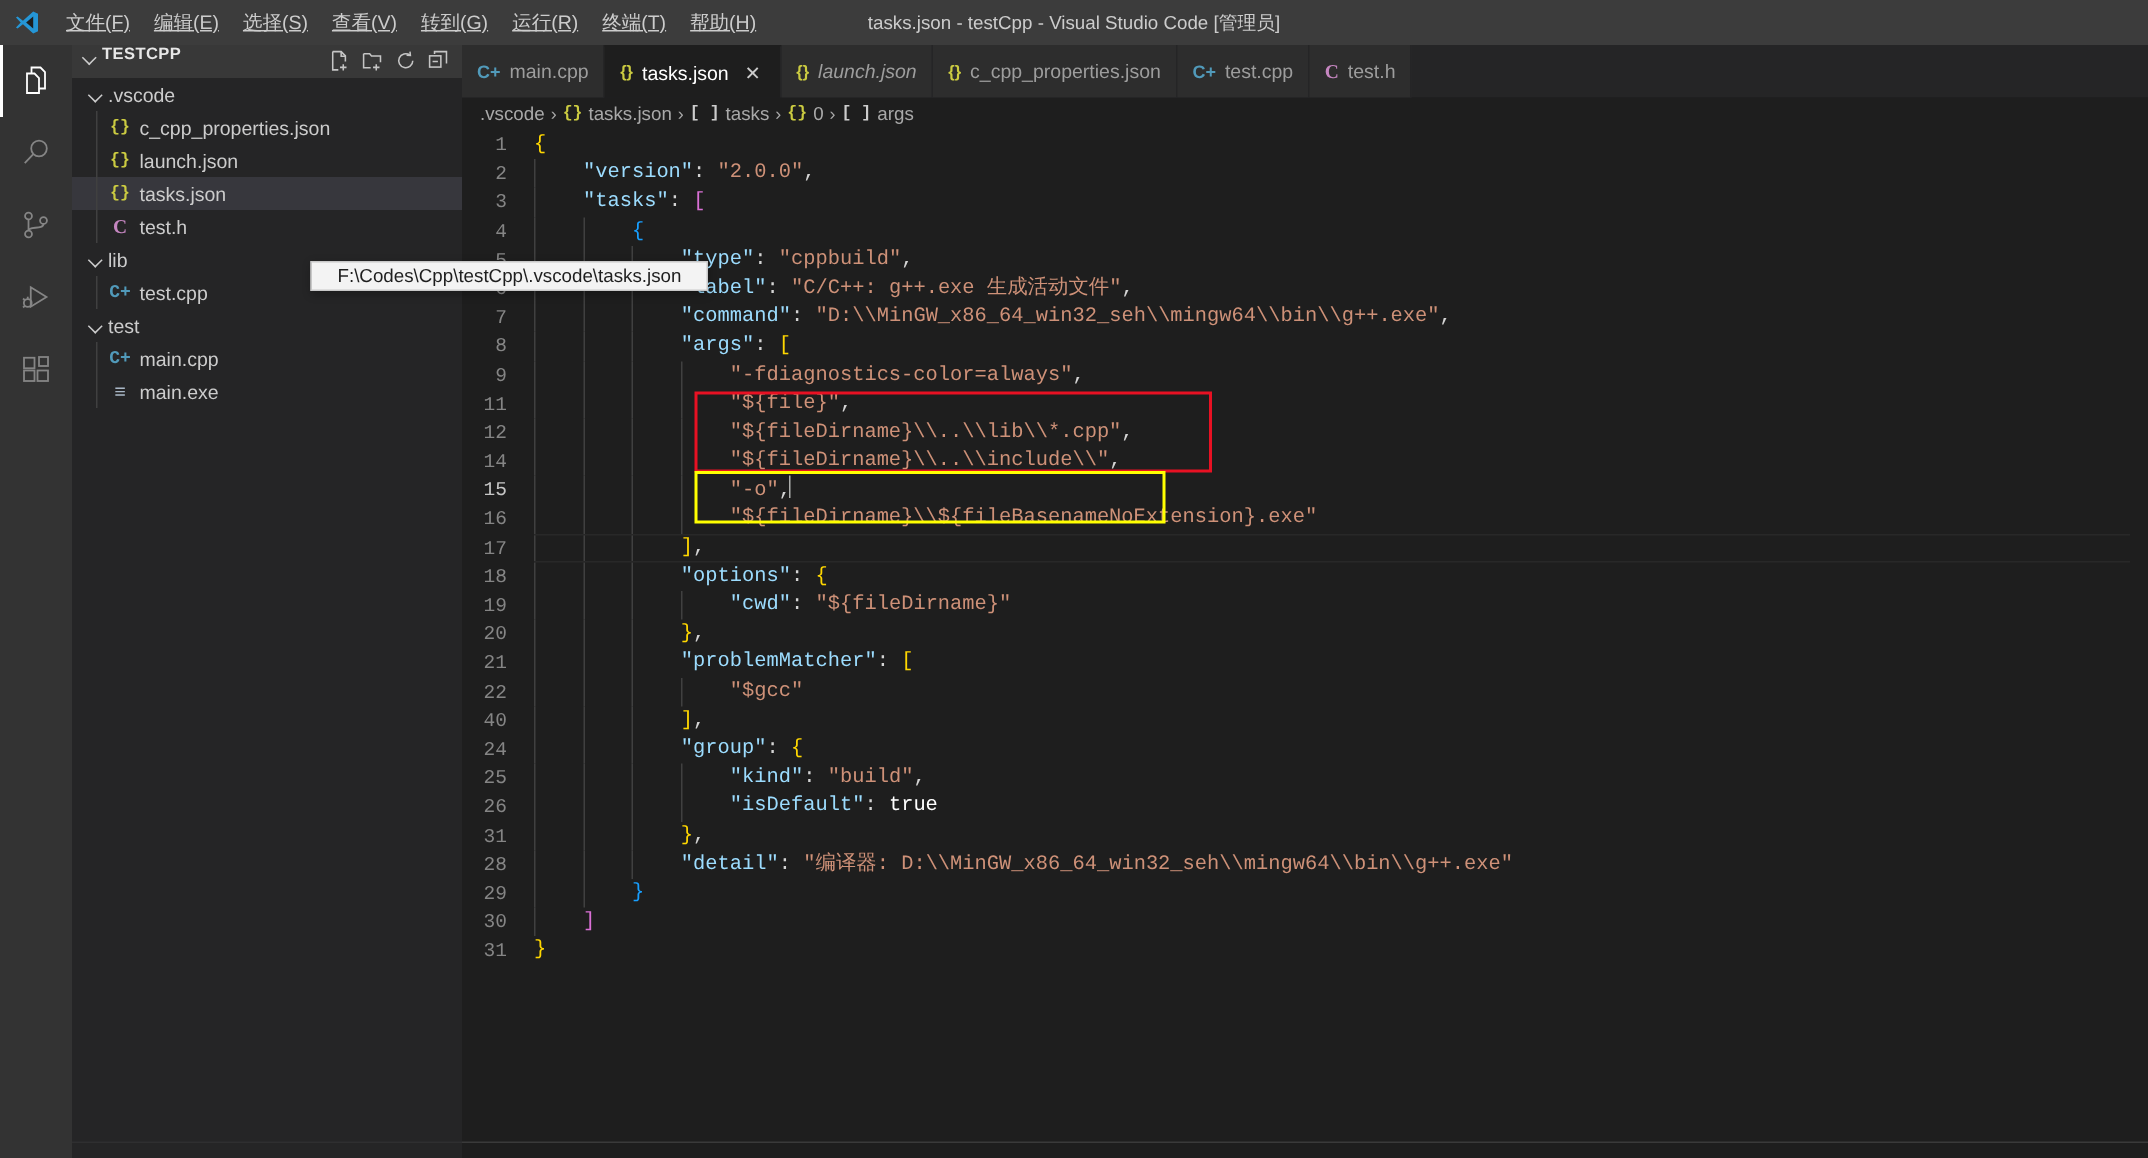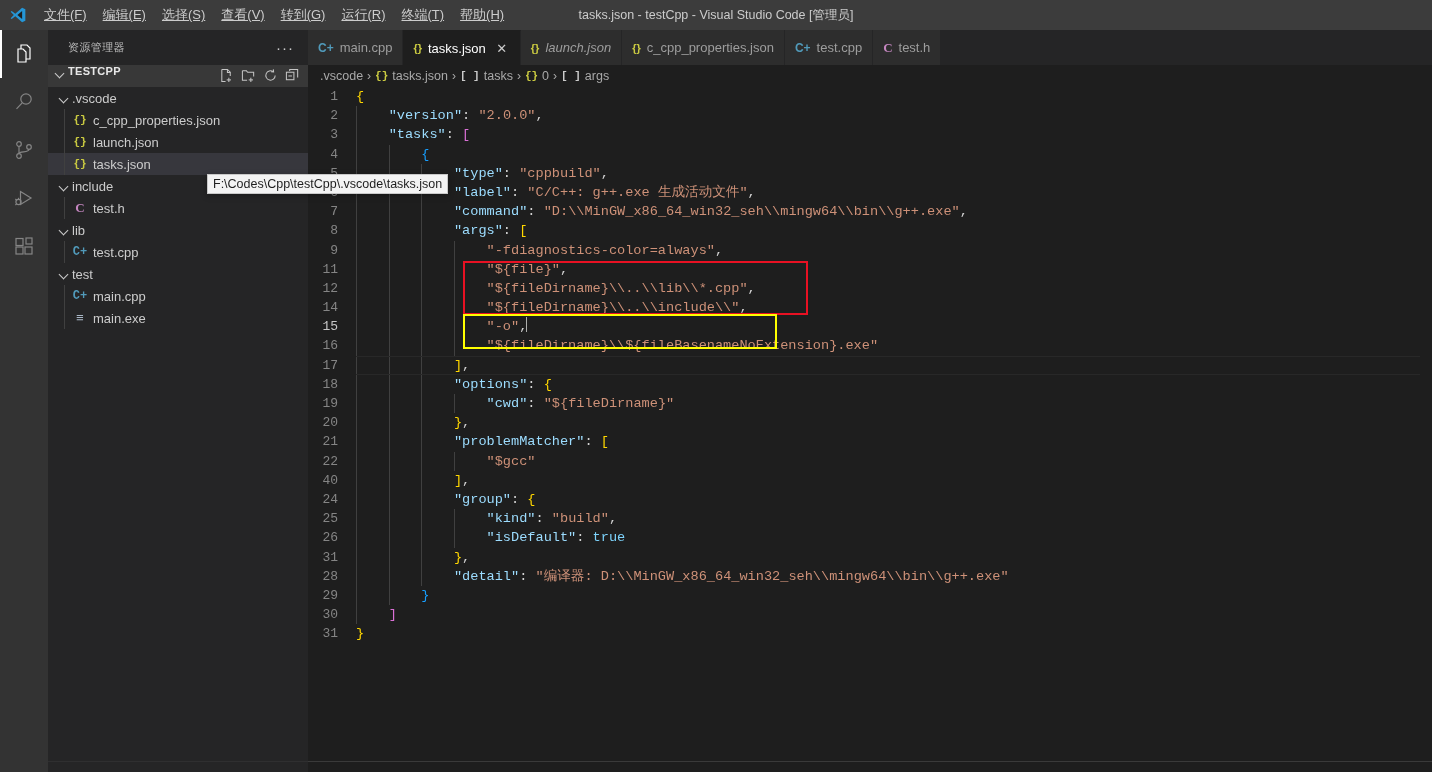--- a/index.html
+++ b/index.html
@@ -77,21 +77,21 @@
   .ico-json { color: #cbcb41; font-weight: bold; font-size: 11px; }
   .ico-h { color: #c586c0; font-weight: bold; font-size: 13px; font-family: "Liberation Serif", serif;}
   .ico-cpp { color: #519aba; font-weight: bold; font-size: 12px; }
   .ico-exe { color: #a9b7c6; font-size: 13px; }
   .guide { position: absolute; top: 0; width: 1px; height: 22px; background: #404040; }
 
   
   #file-tooltip {
     position: absolute; left: 207px; top: 174px; height: 20px;
     background: #f3f3f3; color: #1e1e1e; border: 1px solid #c8c8c8;
-    font-size: 12.5px; line-height: 18px; padding: 0 5px; white-space: nowrap;
+    font-size: 12.5px; line-height: 18px; padding: 0 17px; white-space: nowrap;
     z-index: 50; box-shadow: 0 2px 6px rgba(0,0,0,.3);
   }
 
   
   #editor-area {
     position: absolute; left: 308px; top: 30px; width: 1124px; height: 742px;
     background: #1e1e1e;
   }
   #tabbar { height: 35px; background: #252526; display: flex; }
   .tab {
@@ -138,21 +138,21 @@
   
   .ig { position: absolute; top: 0; width: 1px; height: 19.2px; background: #404040; }
 
   
   .t-brace-y { color: #ffd700; }
   .t-brace-p { color: #da70d6; }
   .t-brace-b { color: #179fff; }
   .t-key   { color: #9cdcfe; }
   .t-str   { color: #ce9178; }
   .t-punc  { color: #d4d4d4; }
-  .t-bool  { color: #7dd3fc; }
+  .t-bool  { color: #ffffff; }
 
   .caret {
     display: inline-block; width: 1px; height: 15px; background: #aeafad;
     vertical-align: -2px; margin-left: -1px;
   }
 
   
   .anno {
     position: absolute; border-width: 2px; border-style: solid; pointer-events: none; z-index: 20;
   }
@@ -224,24 +224,20 @@
     <svg viewBox="0 0 24 24">
         <rect x="4" y="13" width="7" height="7"></rect>
         <rect x="4" y="4.5" width="7" height="7"></rect>
         <rect x="13" y="13" width="7" height="7"></rect>
         <rect x="14" y="4" width="6" height="6"></rect>
       </svg>
   </div>
 </div>
 
 <div id="sidebar">
-  <div id="sidebar-title">
-    <span>资源管理器</span>
-    <span id="sidebar-more">···</span>
-  </div>
   <div class="section-header">
     <span class="chev"></span>
     <span>TESTCPP</span>
     <span class="section-actions">
       <span>
         <svg viewBox="0 0 16 16">
             <path d="M3 1.5 h6 l3 3 v4"></path>
             <path d="M3 1.5 v13 h4"></path>
             <path d="M9 1.8 v3 h3"></path>
             <line x1="10.5" y1="10.5" x2="10.5" y2="15"></line>
@@ -287,25 +283,20 @@
         <span class="guide" style="left:16px"></span>
         <span style="display:inline-block;width:24px;flex:0 0 24px"></span>
         <span class="ico ico-json">{}</span>
         <span>launch.json</span>
       </div>
       <div class="tree-row selected">
         <span class="guide" style="left:16px"></span>
         <span style="display:inline-block;width:24px;flex:0 0 24px"></span>
         <span class="ico ico-json">{}</span>
         <span>tasks.json</span>
-      </div>
-      <div class="tree-row">
-        <span style="display:inline-block;width:8px;flex:0 0 8px"></span>
-        <span class="chev"></span>
-        <span>include</span>
       </div>
       <div class="tree-row">
         <span class="guide" style="left:16px"></span>
         <span style="display:inline-block;width:24px;flex:0 0 24px"></span>
         <span class="ico ico-h">C</span>
         <span>test.h</span>
       </div>
       <div class="tree-row">
         <span style="display:inline-block;width:8px;flex:0 0 8px"></span>
         <span class="chev"></span>

